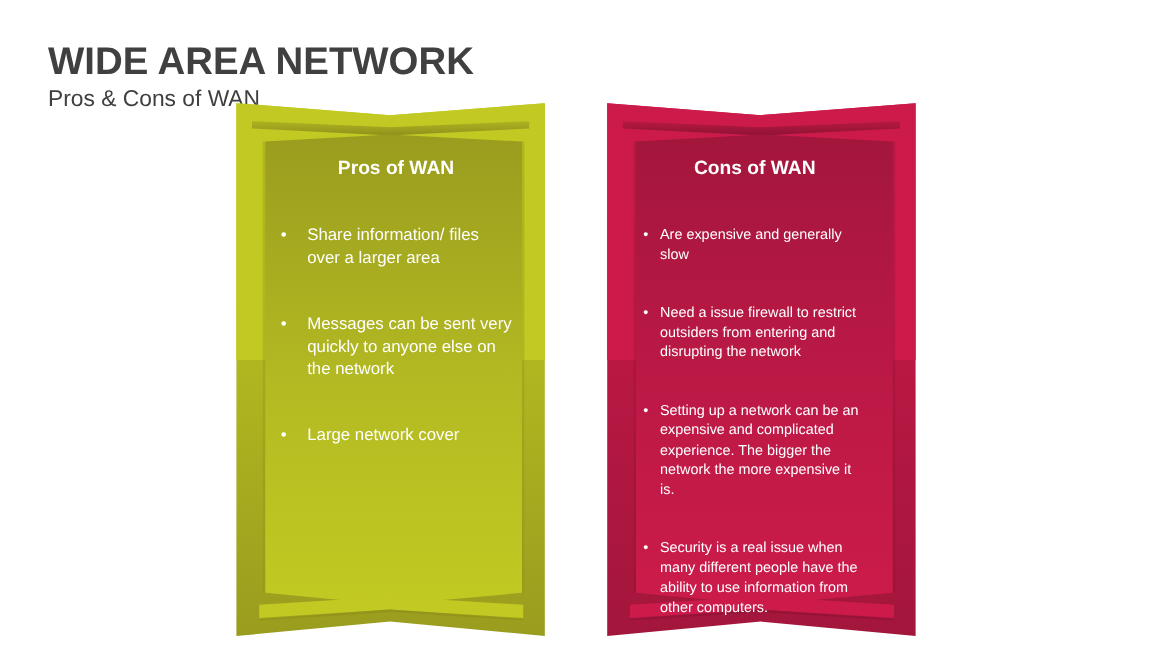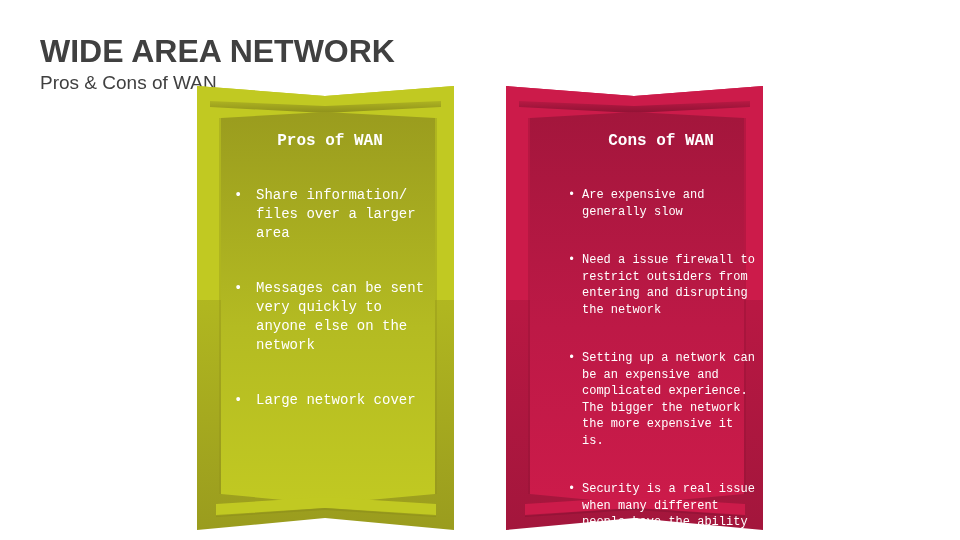--- a/index.html
+++ b/index.html
@@ -10,41 +10,41 @@
       position: absolute; left: 40px; top: 14px;
       font-size: 32px; font-weight: bold; color: #404040; letter-spacing: 0px; margin-top: 19px;
     }
     .slide-subtitle {
       position: absolute; left: 40px; top: 72px;
       font-size: 19px; color: #404040;
     }
 
     .card {
       position: absolute; top: 0; left: 0;
-      width: 844px; height: 540px; pointer-events: none; font-family: Liberation Mono, monospace;
+      width: 844px; height: 540px; pointer-events: none;
     }
     .card svg { position: absolute; left: 0; top: 0; }
     .card-content { position: absolute; pointer-events: auto; color: #ffffff; }
 
     .card-title {
       text-align: center; font-weight: bold; font-size: 16px;
     }
     .card-list { list-style: none; }
     .card-list li {
       position: relative; padding-left: 20px;
     }
     .card-list li::before {
       content: "\2022"; position: absolute; left: 2px; top: 0;
     }
 
     #pros .card-content { left: 232px; top: 132px; width: 196px; }
     #pros .card-title { margin-bottom: 36px; }
     #pros .card-list li { font-size: 14px; line-height: 19px; margin-bottom: 8px; padding-left: 24px; margin-top: 36px; }
 
-    #cons .card-content { left: 566px; top: 132px; width: 190px; }
+    #cons .card-content { left: 534px; top: 132px; width: 190px; }
     #cons .card-title { margin-bottom: 37px; }
     #cons .card-list li { font-size: 12px; line-height: 16.5px; margin-bottom: 9px; padding-left: 16px; margin-top: 32px; }
   </style>
 </head>
 <body>
 
 <div class="slide-title">WIDE AREA NETWORK</div>
 <div class="slide-subtitle">Pros &amp; Cons of WAN</div>
 
 <div class="card" id="pros">

